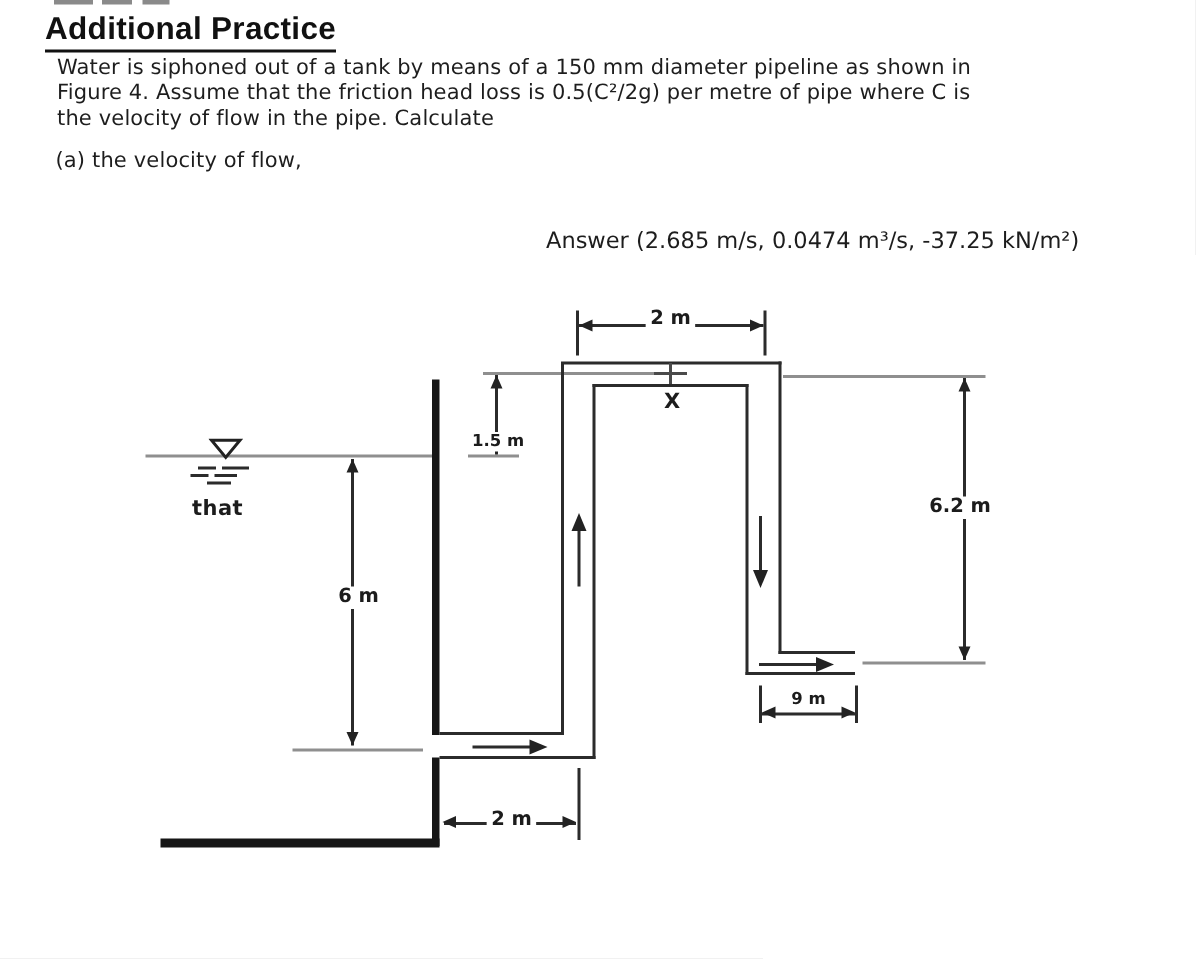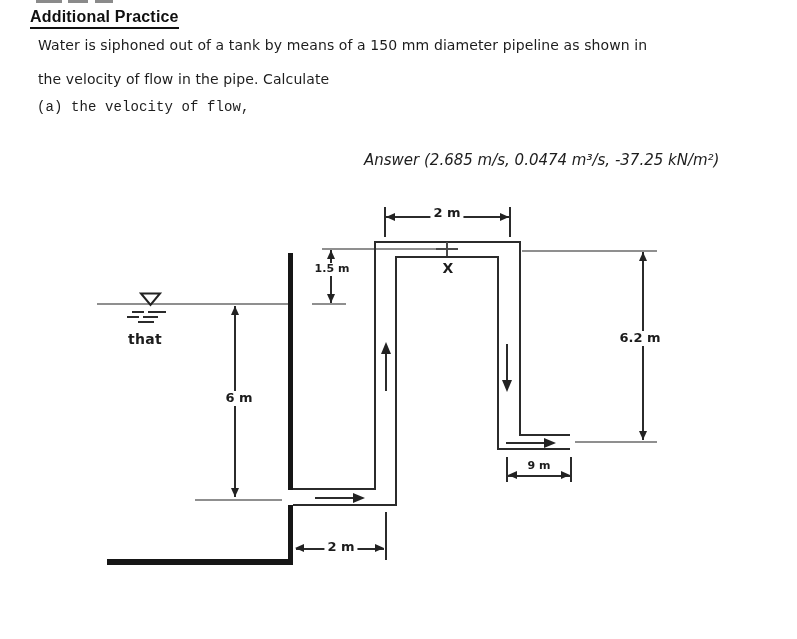--- a/index.html
+++ b/index.html
@@ -3,26 +3,26 @@
 <meta charset="utf-8">
 <style>
   html,body{margin:0;padding:0;background:#e8e8e8;}
   .page{
     position:relative;width:797px;height:639px;background:#ffffff;
     font-family:"DejaVu Sans","Liberation Sans",sans-serif;color:#222;
     overflow:hidden;margin:0 auto;
   }
   
   .artifact{position:absolute;background:#8a8a8a;height:3px;top:0;}
-  .title{position:absolute;left:30px;top:8px;margin:0;font-size:16px;font-weight:bold;color:#111;
+  .title{position:absolute;left:30px;top:8px;margin:0;font-size:21px;font-weight:bold;color:#111;
          font-family:"Liberation Sans","DejaVu Sans",sans-serif;}
   .title span{display:inline-block;border-bottom:2.5px solid #111;padding-bottom:1px;letter-spacing:0.2px;}
   .bodyline{position:absolute;left:38px;font-size:14px;line-height:17px;color:#1d1d1d;letter-spacing:0.1px;white-space:nowrap;}
-  .itemline{position:absolute;left:37px;font-size:14px;line-height:15px;color:#1d1d1d;letter-spacing:0.1px;white-space:nowrap;font-family:Liberation Mono, monospace;}
-  .answer{position:absolute;left:364px;top:151px;font-size:15px;font-style:italic;color:#1d1d1d;white-space:nowrap;}
+  .itemline{position:absolute;left:37px;font-size:14px;line-height:15px;color:#1d1d1d;letter-spacing:0.1px;white-space:nowrap;}
+  .answer{position:absolute;left:364px;top:151px;font-size:15px;color:#1d1d1d;white-space:nowrap;}
   
   .ln{position:absolute;background:#2b2b2b;}
   .grey{background:#8f8f8f;}
   .mid{background:#4a4a4a;}
   .thick{background:#161616;}
   .tri{position:absolute;width:0;height:0;}
   
   .ah-l{border-right:9px solid #222;border-top:4px solid transparent;border-bottom:4px solid transparent;}
   .ah-r{border-left:9px solid #222;border-top:4px solid transparent;border-bottom:4px solid transparent;}
   .ah-u{border-bottom:9px solid #222;border-left:4px solid transparent;border-right:4px solid transparent;}
@@ -44,20 +44,21 @@
 
   <div class="artifact" style="left:36px;width:26px;"></div>
   <div class="artifact" style="left:68px;width:20px;"></div>
   <div class="artifact" style="left:95px;width:18px;"></div>
 
   <h1 class="title">
     <span>Additional Practice</span>
   </h1>
 
   <div class="bodyline" style="top:37px;">Water is siphoned out of a tank by means of a 150 mm diameter pipeline as shown in</div>
+  <div class="bodyline" style="top:54px;">Figure 4. Assume that the friction head loss is 0.5(C²/2g) per metre of pipe where C is</div>
   <div class="bodyline" style="top:71px;">the velocity of flow in the pipe. Calculate</div>
 
   <div class="itemline" style="top:100px;">(a) the velocity of flow,</div>
 
   <div class="answer">Answer (2.685 m/s, 0.0474 m³/s, -37.25 kN/m²)</div>
 
   <div>
 
     <div class="ln grey" style="left:97px;top:303px;width:191px;height:2px;"></div>
     <div class="ln grey" style="left:312px;top:303px;width:34px;height:2px;"></div>
@@ -106,21 +107,21 @@
     <div class="ln" style="left:384px;top:207px;width:2px;height:30px;"></div>
     <div class="ln" style="left:509px;top:207px;width:2px;height:30px;"></div>
     <div class="ln" style="left:386px;top:216px;width:123px;height:2px;"></div>
     <div class="tri ah-l" style="left:386px;top:213px;"></div>
     <div class="tri ah-r" style="left:500px;top:213px;"></div>
     <div class="dlbl f13" style="left:447px;top:206px;">2 m</div>
 
     <div class="ln" style="left:330px;top:250px;width:2px;height:53px;"></div>
     <div class="tri ah-u" style="left:327px;top:250px;"></div>
     <div class="tri ah-d" style="left:327px;top:294px;"></div>
-    <div class="dlbl f11" style="left:332px;top:263px;text-align:center;">1.5 m</div>
+    <div class="dlbl f11" style="left:332px;top:288px;text-align:center;">1.5 m</div>
 
     <div class="ln" style="left:234px;top:306px;width:2px;height:191px;"></div>
     <div class="tri ah-u" style="left:231px;top:306px;"></div>
     <div class="tri ah-d" style="left:231px;top:488px;"></div>
     <div class="dlbl f13" style="left:239px;top:391px;">6 m</div>
 
     <div class="ln" style="left:642px;top:252px;width:2px;height:188px;"></div>
     <div class="tri ah-u" style="left:639px;top:252px;"></div>
     <div class="tri ah-d" style="left:639px;top:431px;"></div>
     <div class="dlbl f13" style="left:640px;top:331px;">6.2 m</div>

